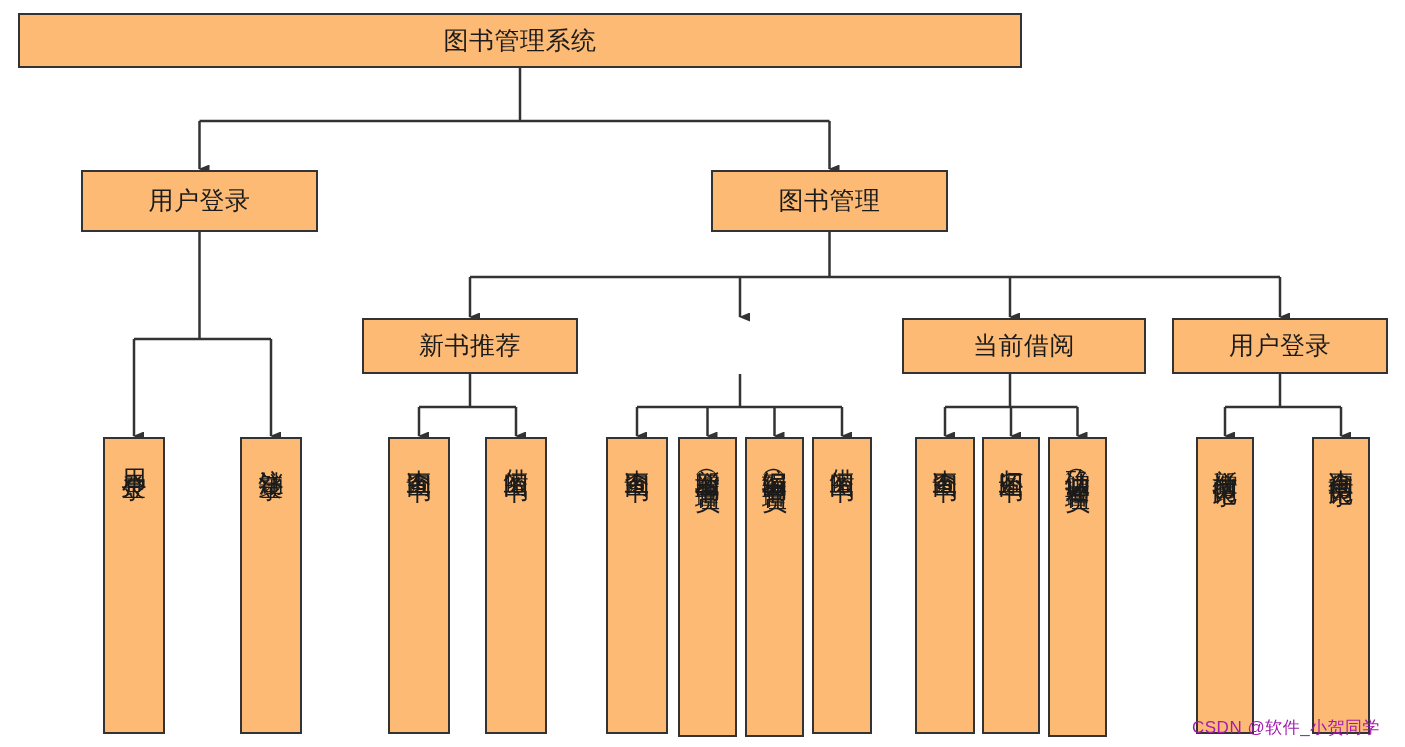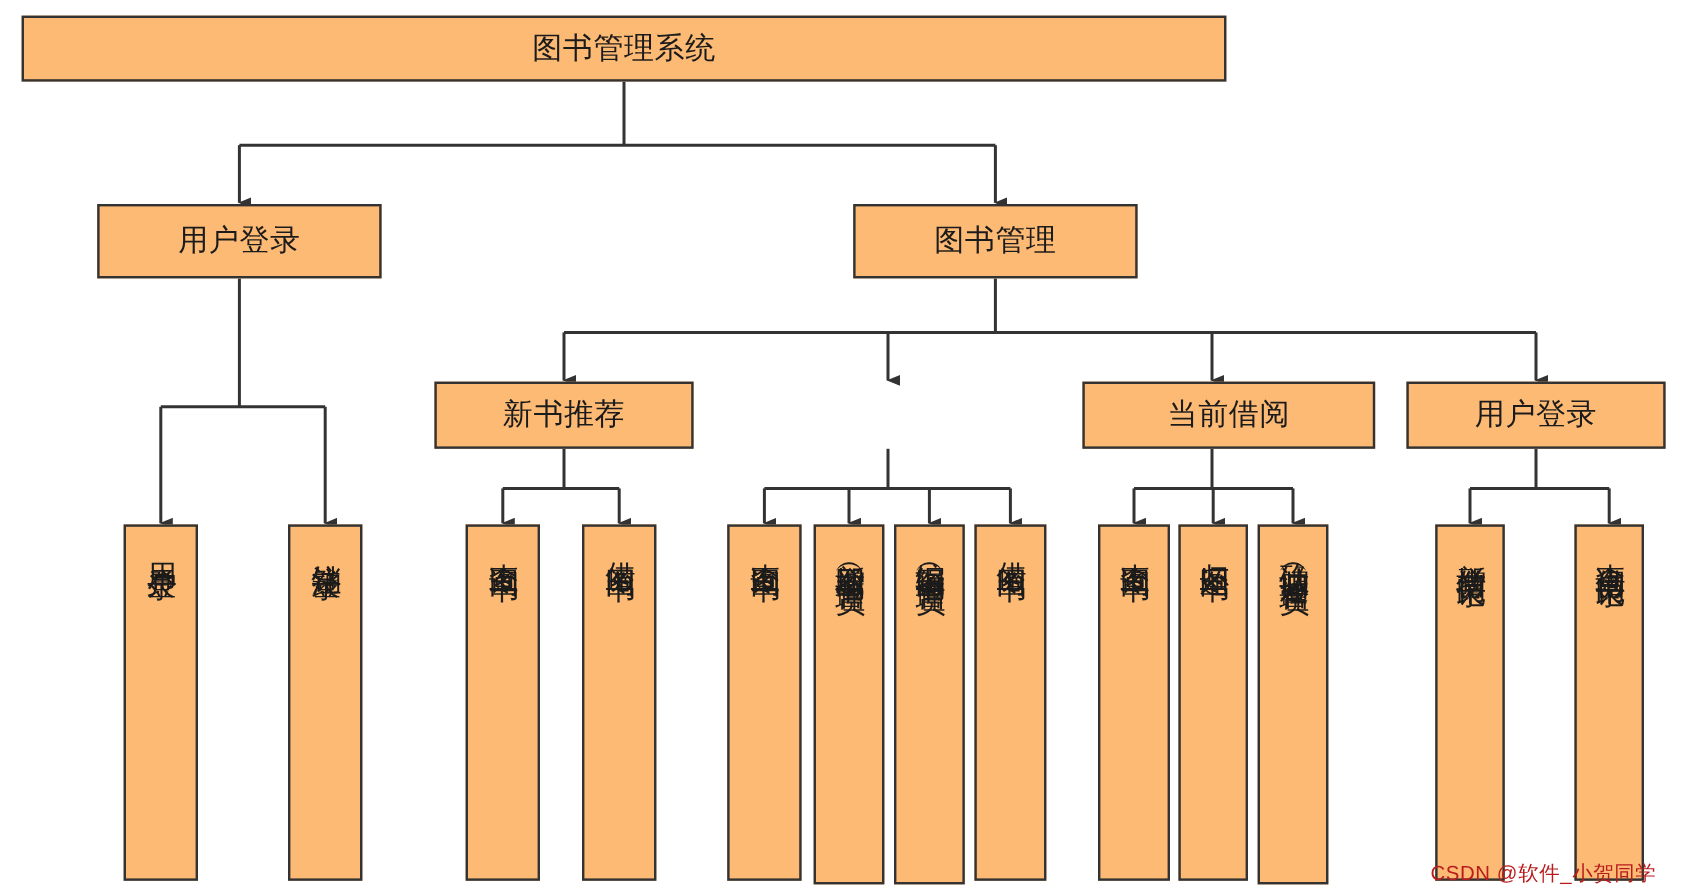--- a/index.html
+++ b/index.html
@@ -60,21 +60,21 @@
     text-orientation: upright;
     font-size: 25px;
     letter-spacing: 3px;
     line-height: 1;
   }
   .watermark {
     position: absolute;
     left: 1192px;
     top: 716px;
     font-size: 17px;
-    color: #b91c1c;
+    color: #a21caf;
     white-space: nowrap;
     letter-spacing: 0.5px;
   }
 </style>
 </head>
 <body>
 
 <div id="diagram-root">
 
   <svg class="edges" viewBox="0 0 1405 747">

